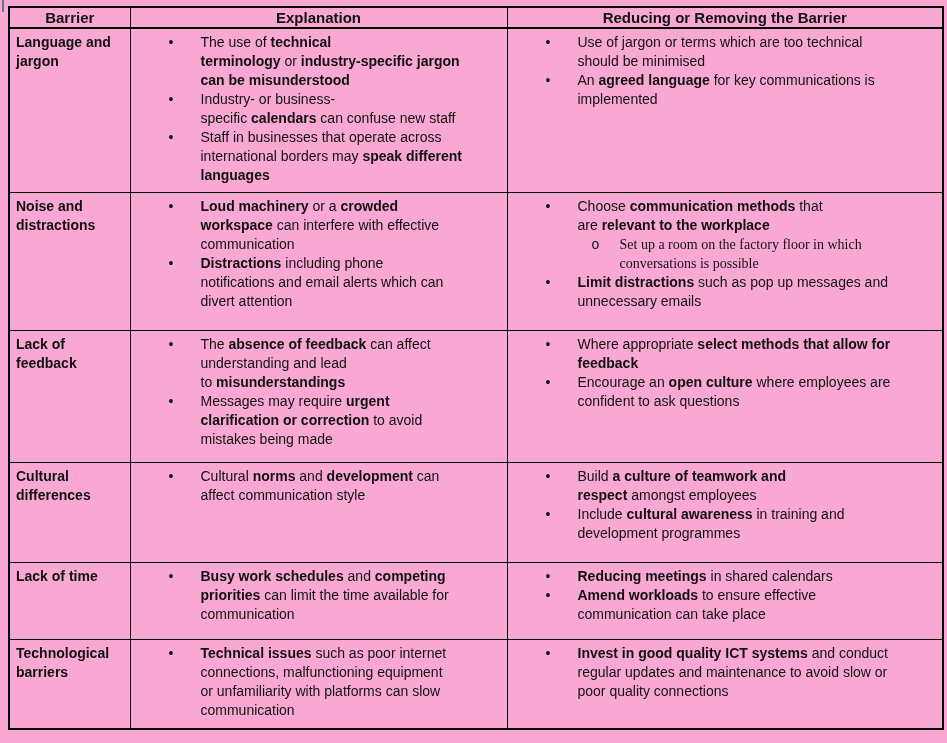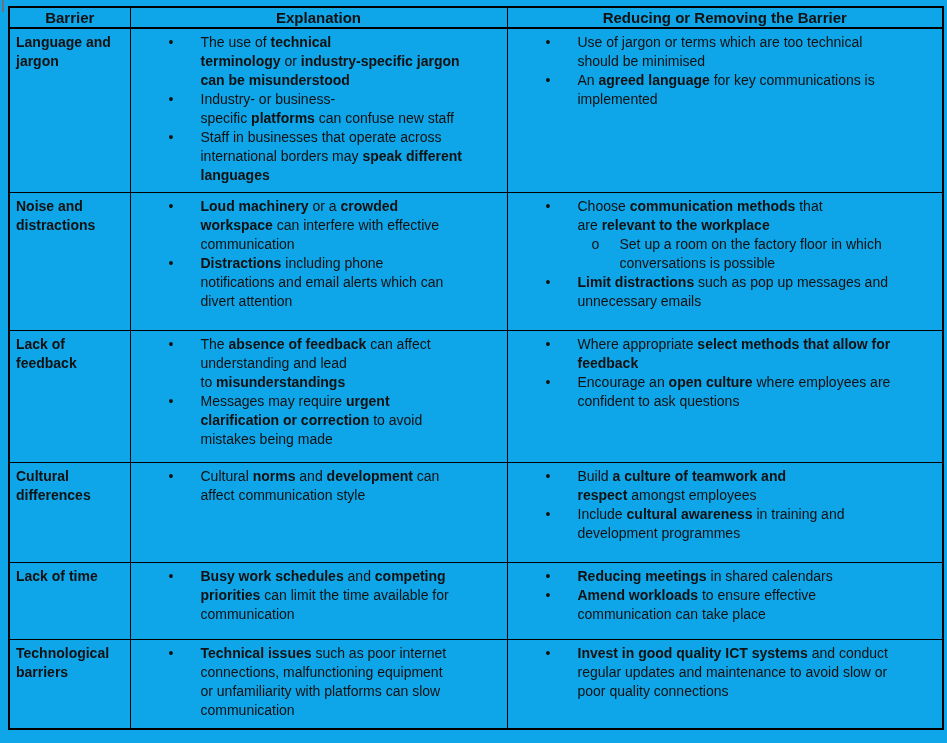--- a/index.html
+++ b/index.html
@@ -8,21 +8,21 @@
     background: #ffffff;
     color: #111111;
     font-family: "Liberation Sans", "DejaVu Sans", sans-serif;
   }
   .page {
     position: relative;
     width: 947px;
     height: 743px;
     box-sizing: border-box;
     padding: 6px 5px 5px 8px;
-    background: #0ea5e9;
+    background: #f9a8d4;
   }
   .stray {
     position: absolute;
     left: 2px;
     top: 0;
     width: 2px;
     height: 12px;
     background: #6b7280;
   }
   table.barriers {
@@ -70,20 +70,21 @@
   .btext {
     margin-left: 18px;
     white-space: pre-line;
     padding-right: 4px;
   }
   .bullet.sub {
     padding-left: 82px;
   }
   .bullet.sub .btext {
     margin-left: 14px;
+    font-family: Liberation Serif, serif;
   }
   b { font-weight: bold; }
 </style>
 </head>
 <body>
 
 <div class="page">
   <div class="stray"></div>
   <table class="barriers">
     <colgroup>
@@ -107,21 +108,21 @@
             <div class="bullets">
               <div class="bullet">
                 <span class="marker">•</span>
                 <div class="btext"><span>The use of </span><b>technical
 terminology</b><span> or </span><b>industry-specific jargon
 can be misunderstood</b></div>
               </div>
               <div class="bullet">
                 <span class="marker">•</span>
                 <div class="btext"><span>Industry- or business-
-specific </span><b>platforms</b><span> can confuse new staff</span></div>
+specific </span><b>calendars</b><span> can confuse new staff</span></div>
               </div>
               <div class="bullet">
                 <span class="marker">•</span>
                 <div class="btext"><span>Staff in businesses that operate across
 international borders may </span><b>speak different
 languages</b></div>
               </div>
             </div>
           </td>
           <td class="solutions-cell">

